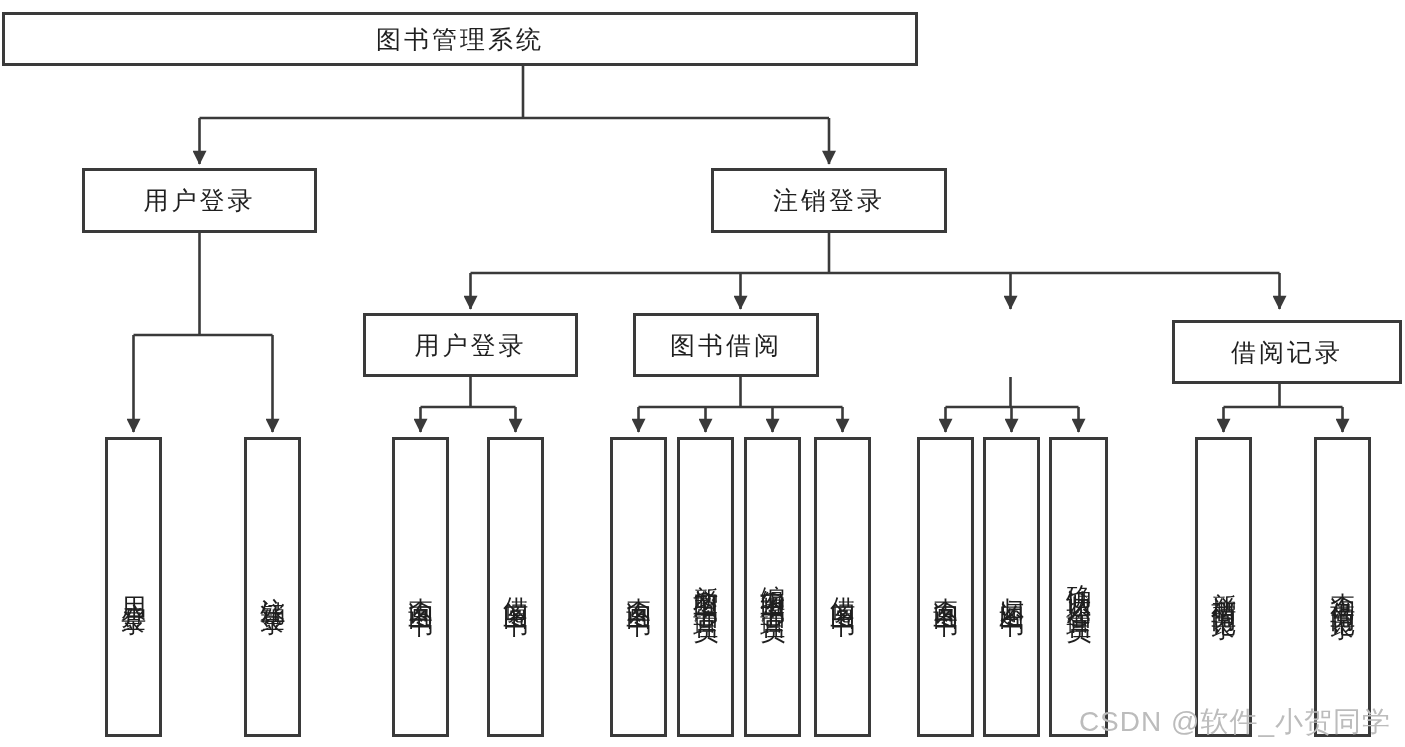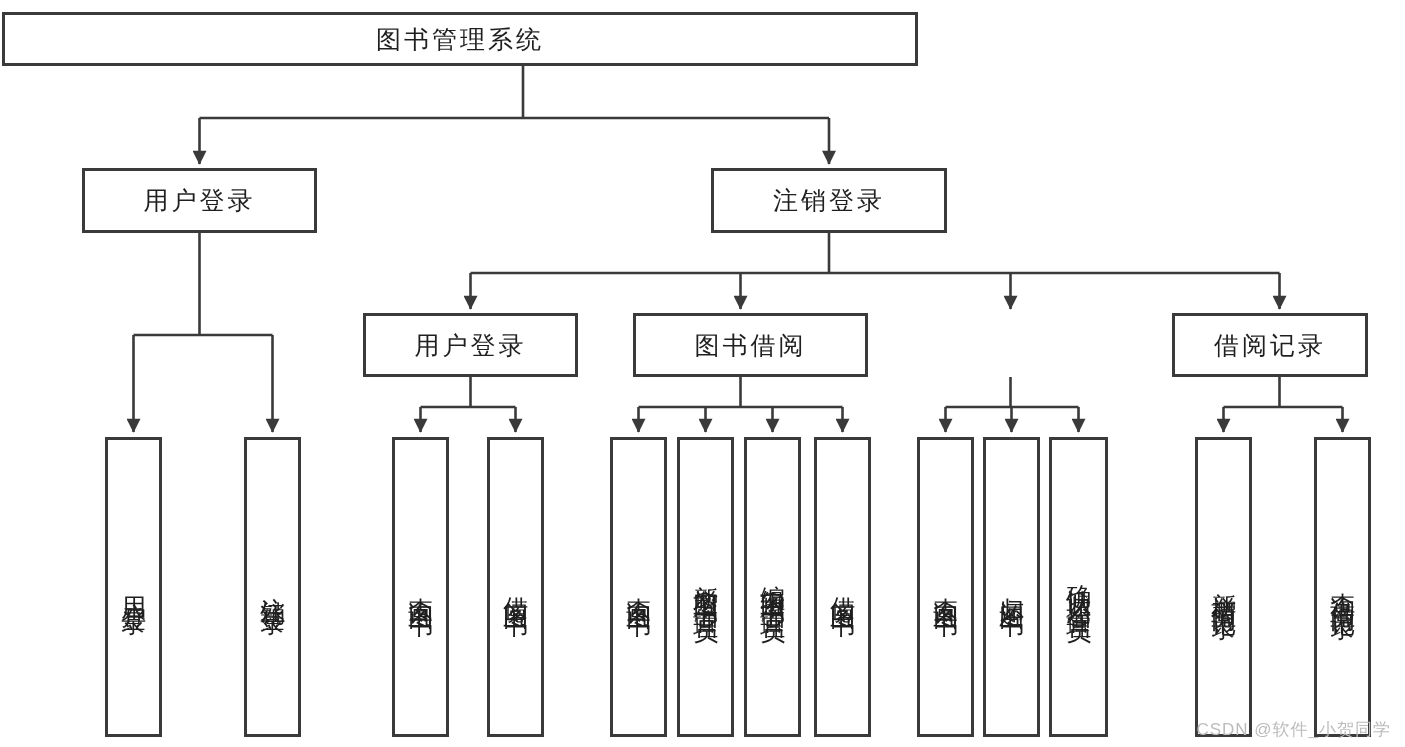--- a/index.html
+++ b/index.html
@@ -50,21 +50,21 @@
     font-size: 25px;
     letter-spacing: 5px;
     line-height: 1.1;
     color: var(--text);
     white-space: nowrap;
   }
   .watermark {
     position: absolute;
     right: 14px;
     bottom: 6px;
-    font-size: 17px;
+    font-size: 28px;
     letter-spacing: 1px;
     color: var(--watermark);
     z-index: 10;
     white-space: nowrap;
     margin-top: 8px;
   }
 </style>
 </head>
 <body>
 
@@ -139,24 +139,24 @@
   <div class="box h-box" style="left:82px;top:168px;width:235px;height:65px">
     <span class="label">用户登录</span>
   </div>
   <div class="box h-box" style="left:711px;top:168px;width:236px;height:65px">
     <span class="label">注销登录</span>
   </div>
 
   <div class="box h-box" style="left:363px;top:313px;width:215px;height:64px">
     <span class="label">用户登录</span>
   </div>
-  <div class="box h-box" style="left:633px;top:313px;width:235px;height:64px">
+  <div class="box h-box" style="left:633px;top:313px;width:186px;height:64px">
     <span class="label">图书借阅</span>
   </div>
-  <div class="box h-box" style="left:1172px;top:313px;width:196px;height:64px">
+  <div class="box h-box" style="left:1172px;top:320px;width:230px;height:64px">
     <span class="label">借阅记录</span>
   </div>
 
   <div class="box v-box" style="left:105px;top:437px;width:57px;height:300px">
     <span class="label">用户登录</span>
   </div>
   <div class="box v-box" style="left:244px;top:437px;width:57px;height:300px">
     <span class="label">注销登录</span>
   </div>
 

